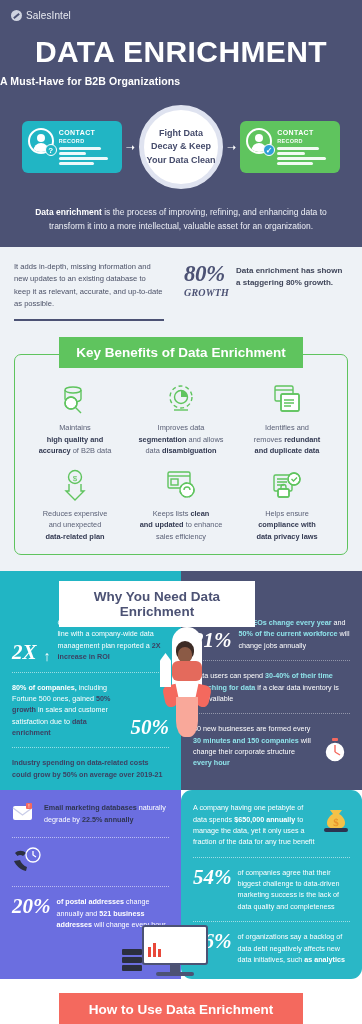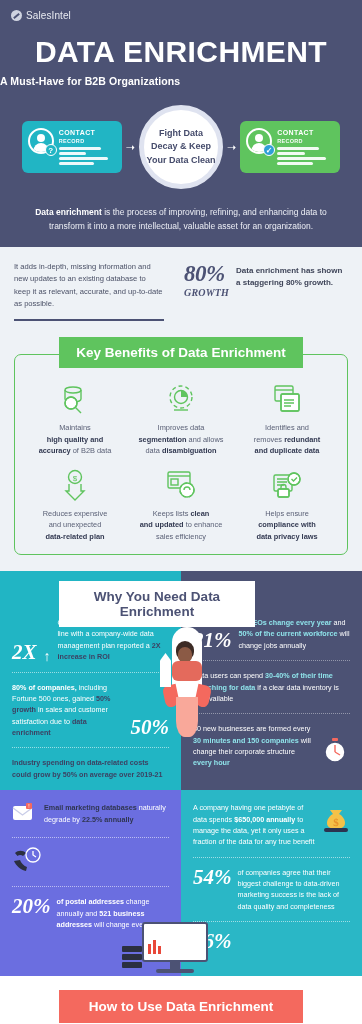--- a/index.html
+++ b/index.html
@@ -148,21 +148,21 @@
   .stat-txt .hl-lite { color:#8fe3ea; font-weight:bold; }
   .dots {
     height:1px; margin:9px 0; border-top:1.6px dotted rgba(255,255,255,.55);
   }
   .dots.dark { border-top-color:rgba(255,255,255,.4); }
   .arrow-up-ic { color:#ffffff; font-size:14px; line-height:1; }
 
   
   .lower { display:flex; position:relative; }
   .lower-left { width:181px; background:#6b6ee0; padding: 12px 12px 14px; }
-  .lower-right { width:181px; background:#2ab7c6; padding: 12px 12px 24px; }
+  .lower-right { width:181px; background:#2ab7c6; padding: 12px 12px 14px; border-radius: 11px; }
   .lower-txt { font-size:7.2px; line-height:1.58; color:#ffffff; }
   .lower-txt .lt-b { color:#ffffff; font-weight:bold; }
   .lower-txt .lt-d { color:#2f3550; font-weight:bold; }
 
   
   .how { background:#ffffff; padding-top:14px; position:relative; }
   .how-band {
     background:#f4695e; color:#ffffff; font-size:13.5px; font-weight:bold;
     text-align:center; padding:9px 0; width:244px; margin:0 auto;
   }
@@ -484,20 +484,23 @@
         <div class="dots"></div>
 
         <div style="display:flex;gap:6px;align-items:flex-start;">
           <div class="stat-num-w">54%</div>
           <div class="lower-txt">of companies agree that their biggest challenge to data-driven marketing success is the lack of data quality and completeness</div>
         </div>
         <div class="dots"></div>
 
         <div style="display:flex;gap:6px;align-items:flex-start;">
           <div class="stat-num-w">66%</div>
+          <div class="lower-txt">
+            <span>of organizations say a backlog of data debt negatively affects new data initiatives, such </span><span class="lt-b">as analytics</span>
+          </div>
         </div>
       </div>
 
       <div style="position:absolute;left:118px;bottom:0;width:120px;height:60px;pointer-events:none;">
         <div style="position:absolute;left:24px;top:6px;width:66px;height:40px;background:#fff;border:2px solid #4c5274;border-radius:3px;"></div>
         <div style="position:absolute;left:52px;top:46px;width:10px;height:8px;background:#4c5274;"></div>
         <div style="position:absolute;left:38px;top:53px;width:38px;height:4px;background:#4c5274;border-radius:2px;"></div>
         <div style="position:absolute;left:30px;top:28px;width:3px;height:10px;background:#e8483a;"></div>
         <div style="position:absolute;left:35px;top:24px;width:3px;height:14px;background:#e8483a;"></div>
         <div style="position:absolute;left:40px;top:30px;width:3px;height:8px;background:#e8483a;"></div>

